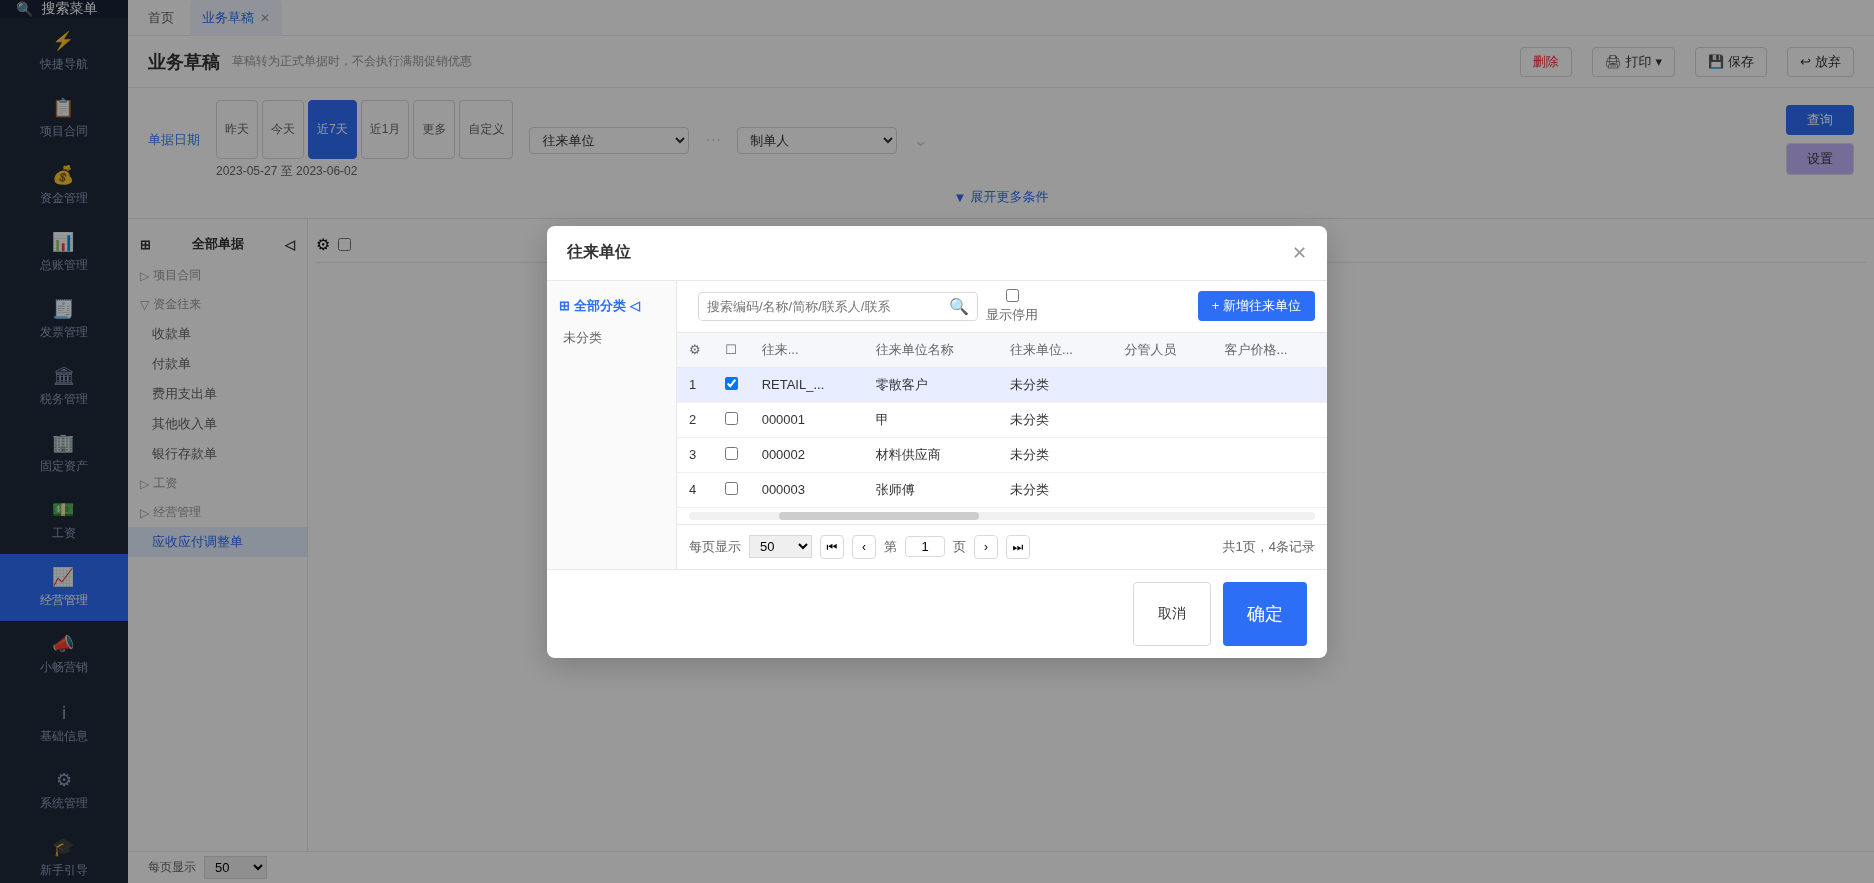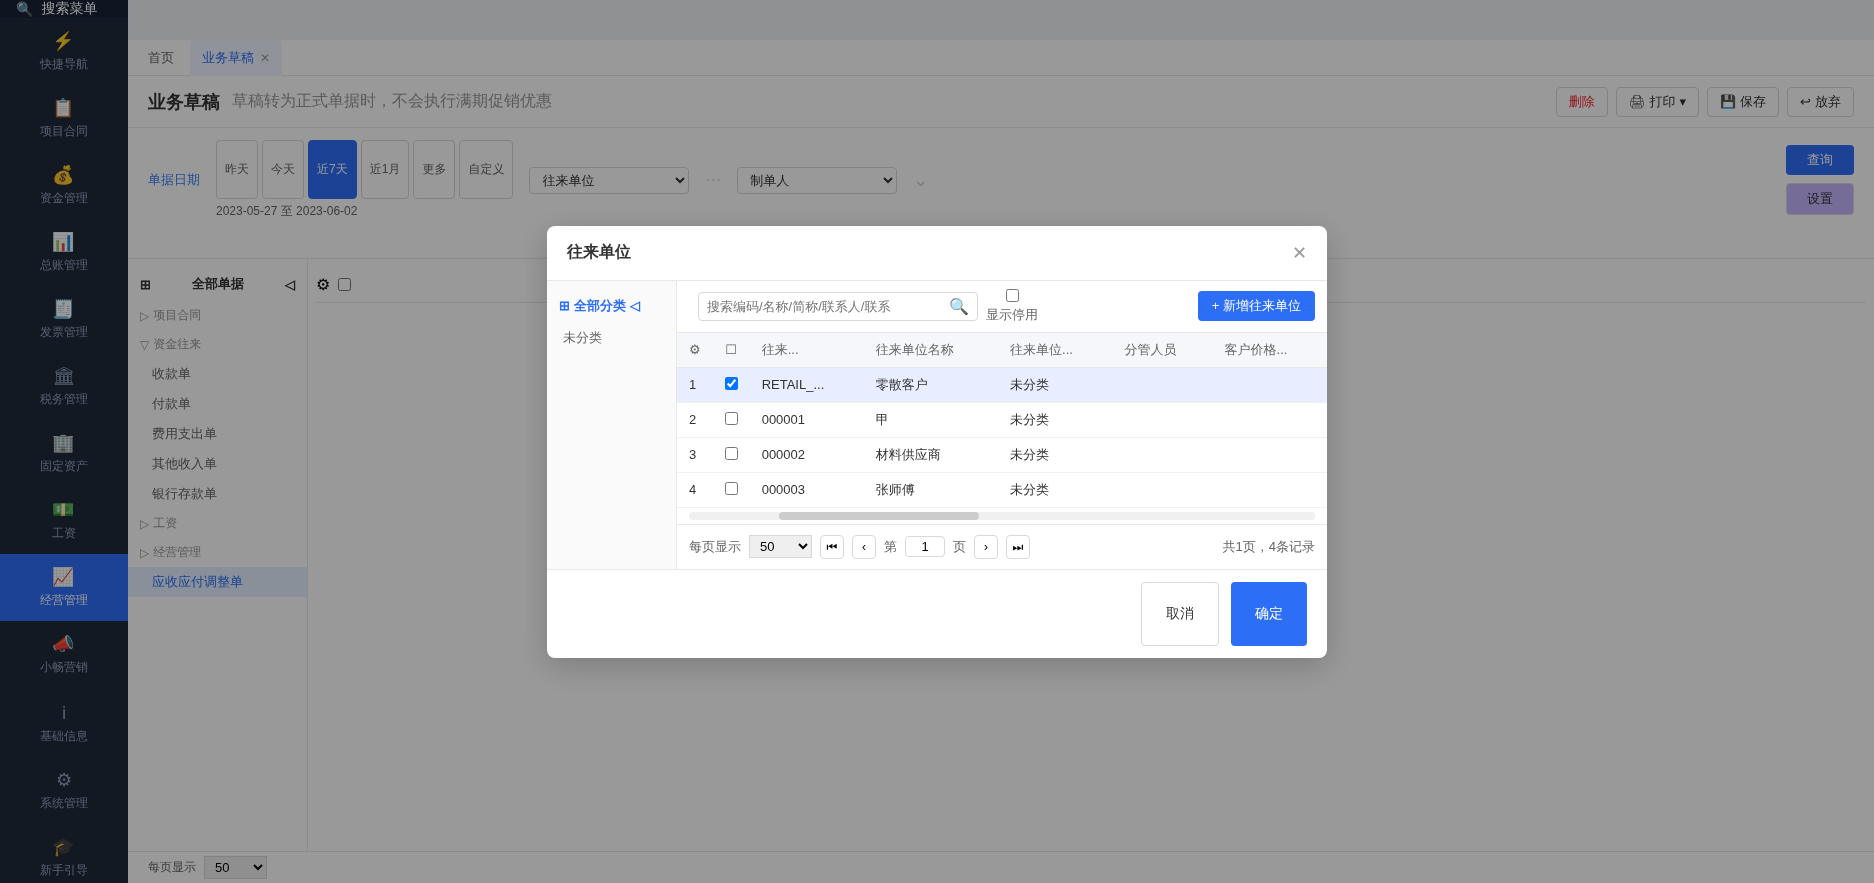--- a/index.html
+++ b/index.html
@@ -47,21 +47,20 @@
 
     
     .tab-bar {
       height: 36px;
       background: #fff;
       display: flex;
       align-items: center;
       border-bottom: 1px solid #e8e8e8;
       padding: 0 8px;
       gap: 4px;
-      margin-top: 40px;
     }
     .tab-item {
       padding: 0 12px;
       height: 36px;
       display: flex;
       align-items: center;
       font-size: 13px;
       cursor: pointer;
       color: #666;
       gap: 6px;
@@ -77,22 +76,22 @@
     .page-header {
       height: 52px;
       background: #fff;
       display: flex;
       align-items: center;
       padding: 0 20px;
       border-bottom: 1px solid #e8e8e8;
       gap: 12px;
     }
     .page-title { font-size: 18px; font-weight: bold; color: #333; }
-    .page-subtitle { font-size: 16px; color: #999; }
-    .header-actions { margin-left: auto; display: flex; gap: 8px; align-items: center; }
+    .page-subtitle { font-size: 12px; color: #999; }
+    .header-actions { margin-left: auto; display: flex; gap: 20px; align-items: center; }
     .btn-action {
       padding: 5px 12px;
       border: 1px solid #d9d9d9;
       background: #fff;
       border-radius: 4px;
       cursor: pointer;
       font-size: 13px;
       color: #333;
       display: flex;
       align-items: center;
@@ -386,21 +385,21 @@
       font-size: 14px;
       color: #333;
     }
     .btn-confirm {
       background: #2d6ef7;
       color: #fff;
       border: none;
       padding: 9px 24px;
       border-radius: 4px;
       cursor: pointer;
-      font-size: 14px;
+      font-size: 18px;
     }
 
     
     .scroll-track {
       height: 8px;
       background: #f0f0f0;
       border-radius: 4px;
       margin: 4px 12px;
     }
     .scroll-thumb {

